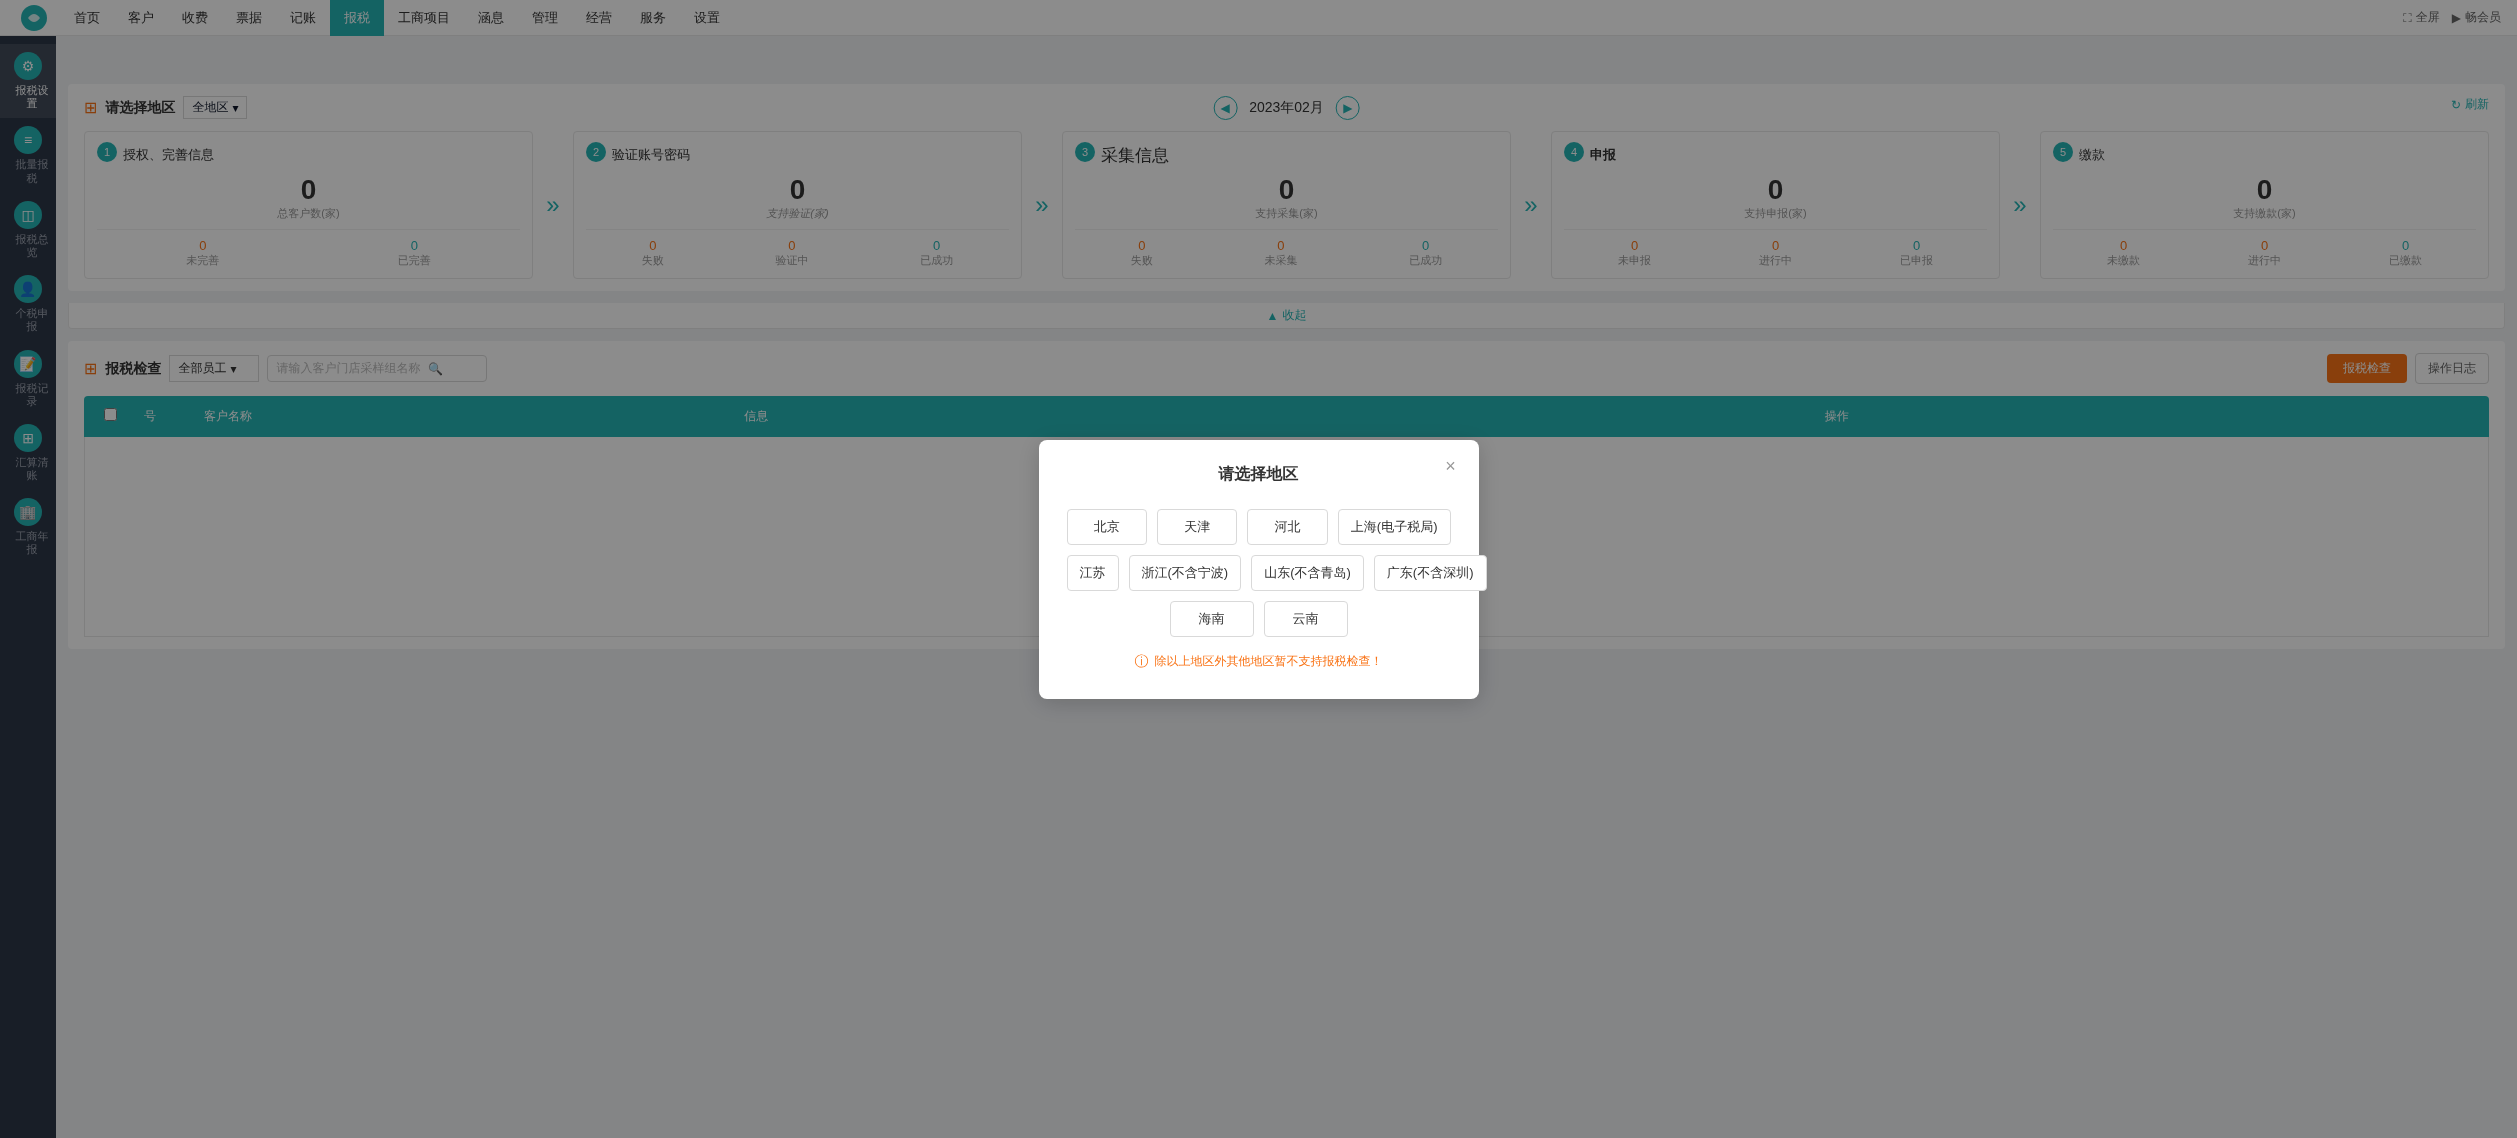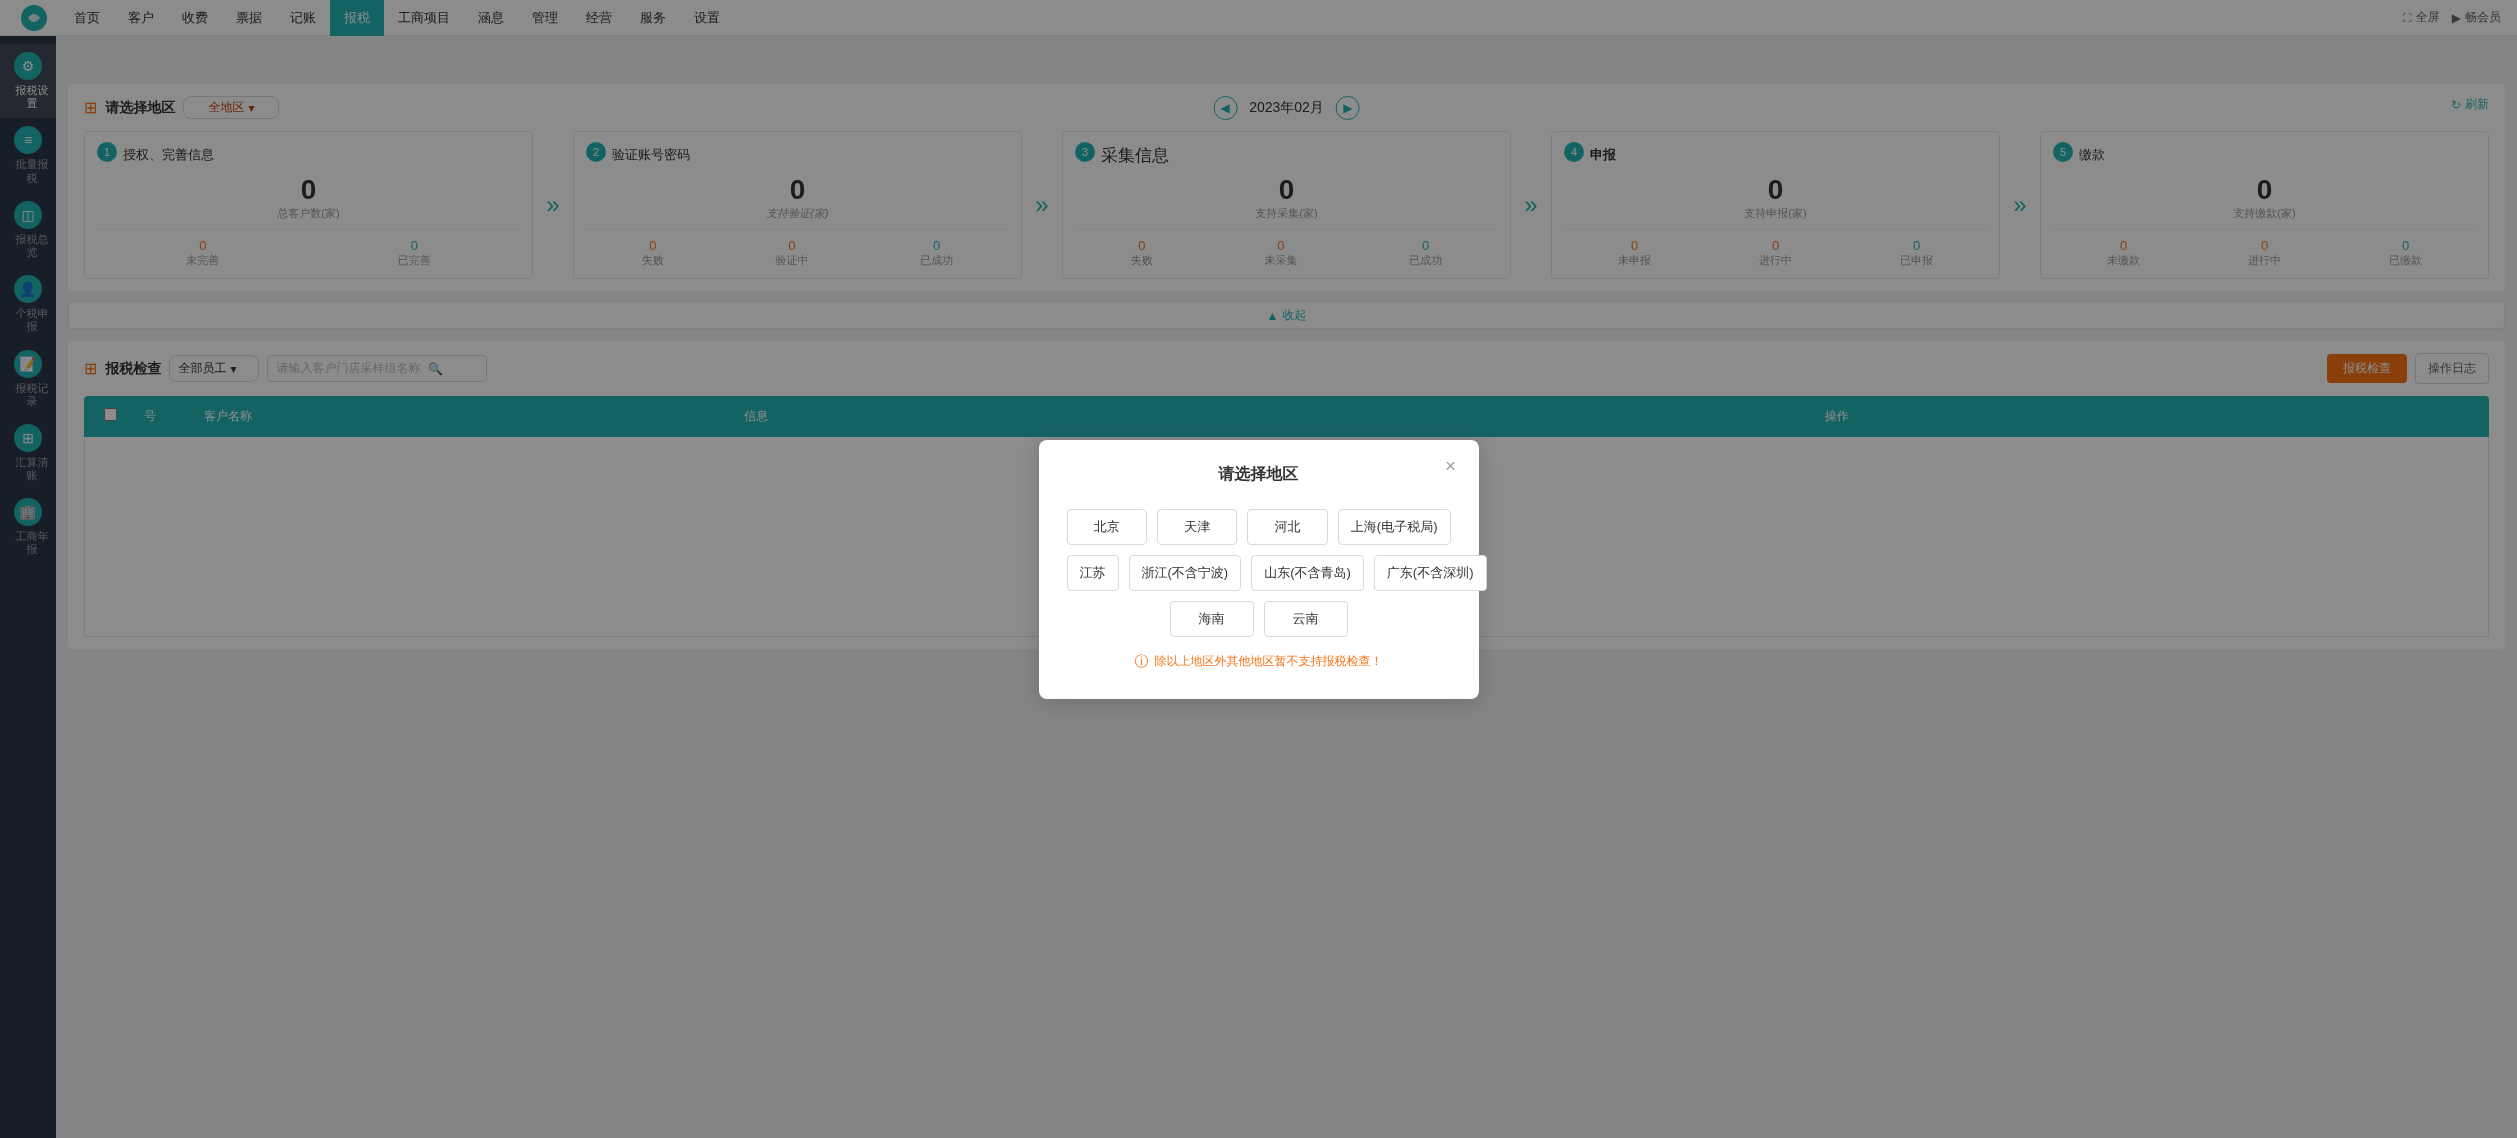--- a/index.html
+++ b/index.html
@@ -120,25 +120,25 @@
       display: flex;
       align-items: center;
       gap: 6px;
     }
     .orange-icon { color: #f97316; font-size: 16px; }
     .region-selector {
       display: flex;
       align-items: center;
       gap: 4px;
       font-size: 12px;
-      color: #c2410c;
+      color: #0f172a;
       cursor: pointer;
       border: 1px solid #d9d9d9;
-      padding: 2px 24px;
-      border-radius: 8px;
+      padding: 2px 8px;
+      border-radius: 0;
     }
     .date-nav {
       position: absolute;
       left: 50%;
       transform: translateX(-50%);
       top: 12px;
       display: flex;
       align-items: center;
       gap: 12px;
     }
@@ -227,21 +227,21 @@
       margin-bottom: 12px;
     }
     .filter-row {
       display: flex;
       align-items: center;
       gap: 8px;
       flex: 1;
     }
     .filter-select {
       border: 1px solid #d9d9d9;
-      border-radius: 8px;
+      border-radius: 0;
       padding: 4px 8px;
       font-size: 12px;
       display: flex;
       align-items: center;
       gap: 4px;
       cursor: pointer;
       min-width: 90px;
     }
     .search-input {
       border: 1px solid #d9d9d9;

